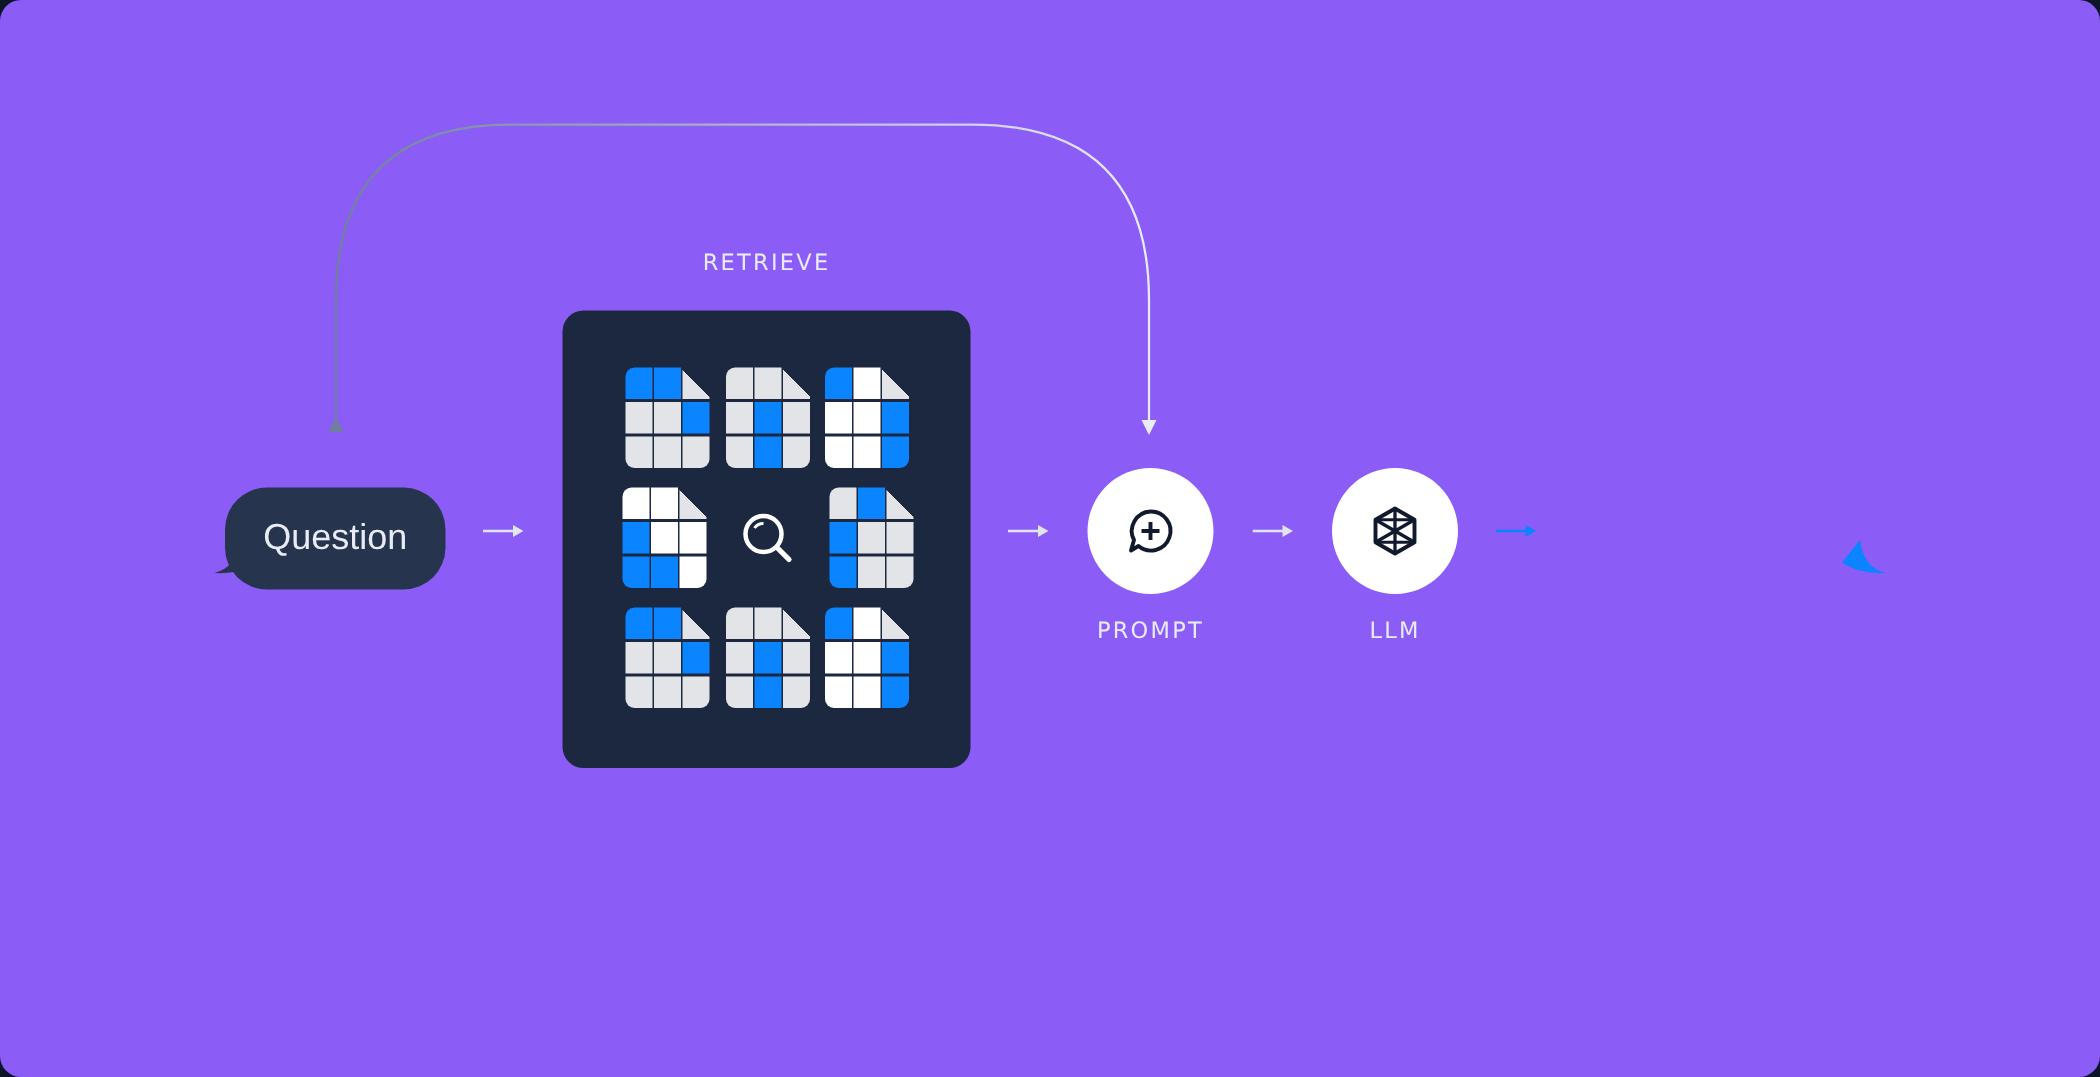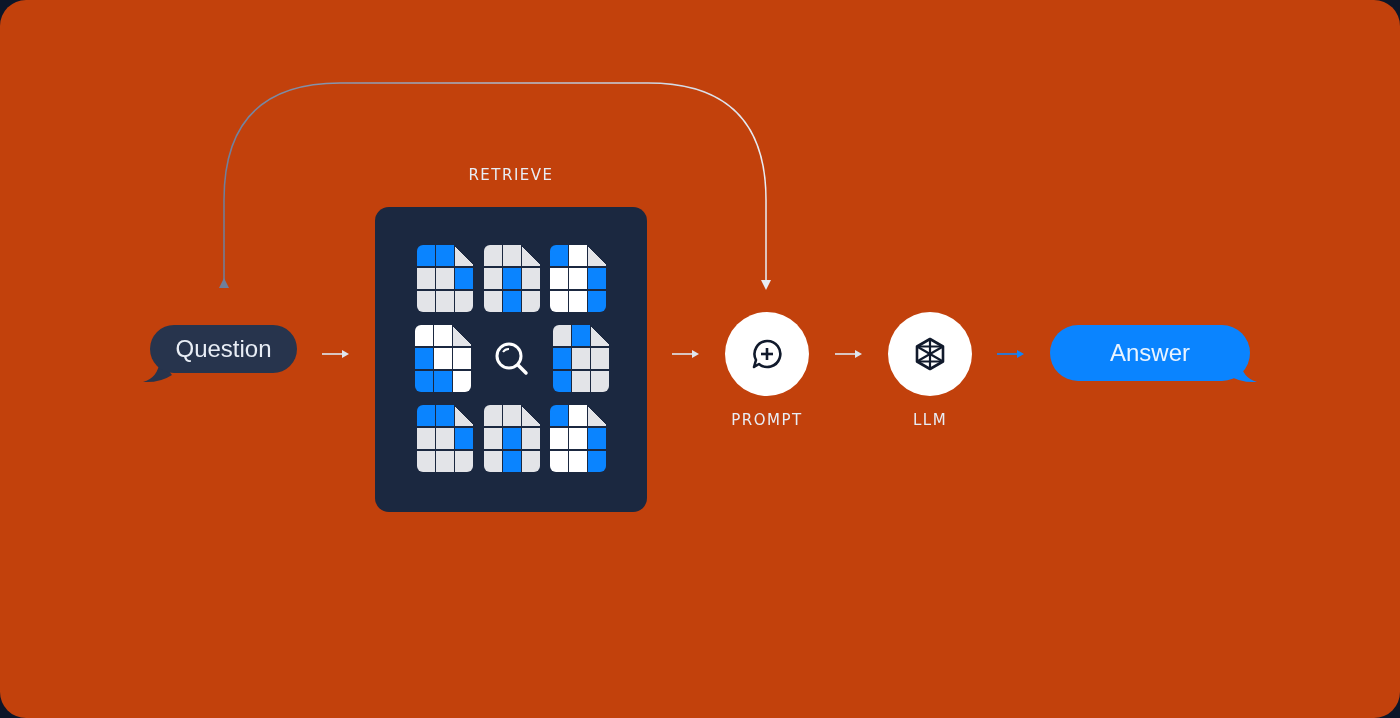--- a/index.html
+++ b/index.html
@@ -1,22 +1,22 @@
 <!DOCTYPE html>
 <html><head>
 <meta charset="utf-8">
 <style>
   html,body{margin:0;padding:0;background:#0d1629;}
   body{width:1400px;height:718px;position:relative;overflow:hidden;font-family:"Liberation Sans",sans-serif;}
-  .canvas{position:absolute;left:0;top:0;width:1400px;height:718px;background:#c2410c;border-radius:26px;}
+  .canvas{position:absolute;left:0;top:0;width:1400px;height:718px;background:#8b5cf6;border-radius:14px;}
   svg.overlay{position:absolute;left:0;top:0;}
   .label{position:absolute;color:#e8edf5;font-family:"DejaVu Sans",sans-serif;font-size:15px;letter-spacing:1.5px;text-align:center;}
   .retrieve-box{position:absolute;left:375px;top:207px;width:272px;height:305px;background:#1b2840;border-radius:14px;}
   .bubble{position:absolute;display:flex;align-items:center;justify-content:center;font-size:24px;}
-  .q-bubble{left:150px;top:325px;width:147px;height:48px;background:#27344d;border-radius:28px;color:#e8edf5;}
+  .q-bubble{left:150px;top:325px;width:147px;height:68px;background:#27344d;border-radius:28px;color:#e8edf5;}
   .a-bubble{left:1050px;top:325px;width:200px;height:56px;background:#0a84ff;border-radius:28px;color:#eaf4ff;}
   .circle{position:absolute;width:84px;height:84px;border-radius:50%;background:#ffffff;display:flex;align-items:center;justify-content:center;}
   .arrow{position:absolute;height:12px;}
   .watermark{position:absolute;left:943px;top:632px;color:#ffffff;font-size:40px;font-family:"DejaVu Sans",sans-serif;letter-spacing:1px;white-space:nowrap;}
   .doc{position:absolute;width:56px;height:68px;}
   .doc .cell{position:absolute;width:18px;height:21px;}
 </style>
 </head>
 <body>
 
@@ -173,17 +173,14 @@
       <polygon points="19,4 32,11.5 32,26.5 19,34 6,26.5 6,11.5" fill="none" stroke="#111a2c" stroke-width="2.6" stroke-linejoin="round"></polygon>
       <line x1="19" y1="4" x2="19" y2="34" stroke="#111a2c" stroke-width="2.2"></line>
       <line x1="6" y1="11.5" x2="32" y2="26.5" stroke="#111a2c" stroke-width="2.2"></line>
       <line x1="32" y1="11.5" x2="6" y2="26.5" stroke="#111a2c" stroke-width="2.2"></line>
       <line x1="6" y1="11.5" x2="32" y2="11.5" stroke="#111a2c" stroke-width="2"></line>
       <line x1="6" y1="26.5" x2="32" y2="26.5" stroke="#111a2c" stroke-width="2"></line>
     </svg>
   </div>
   <div class="label" style="left:870px;top:411px;width:120px;">LLM</div>
 
-  <div class="bubble a-bubble">
-    <span>Answer</span>
-  </div>
 
 </div>
 
 </body></html>

